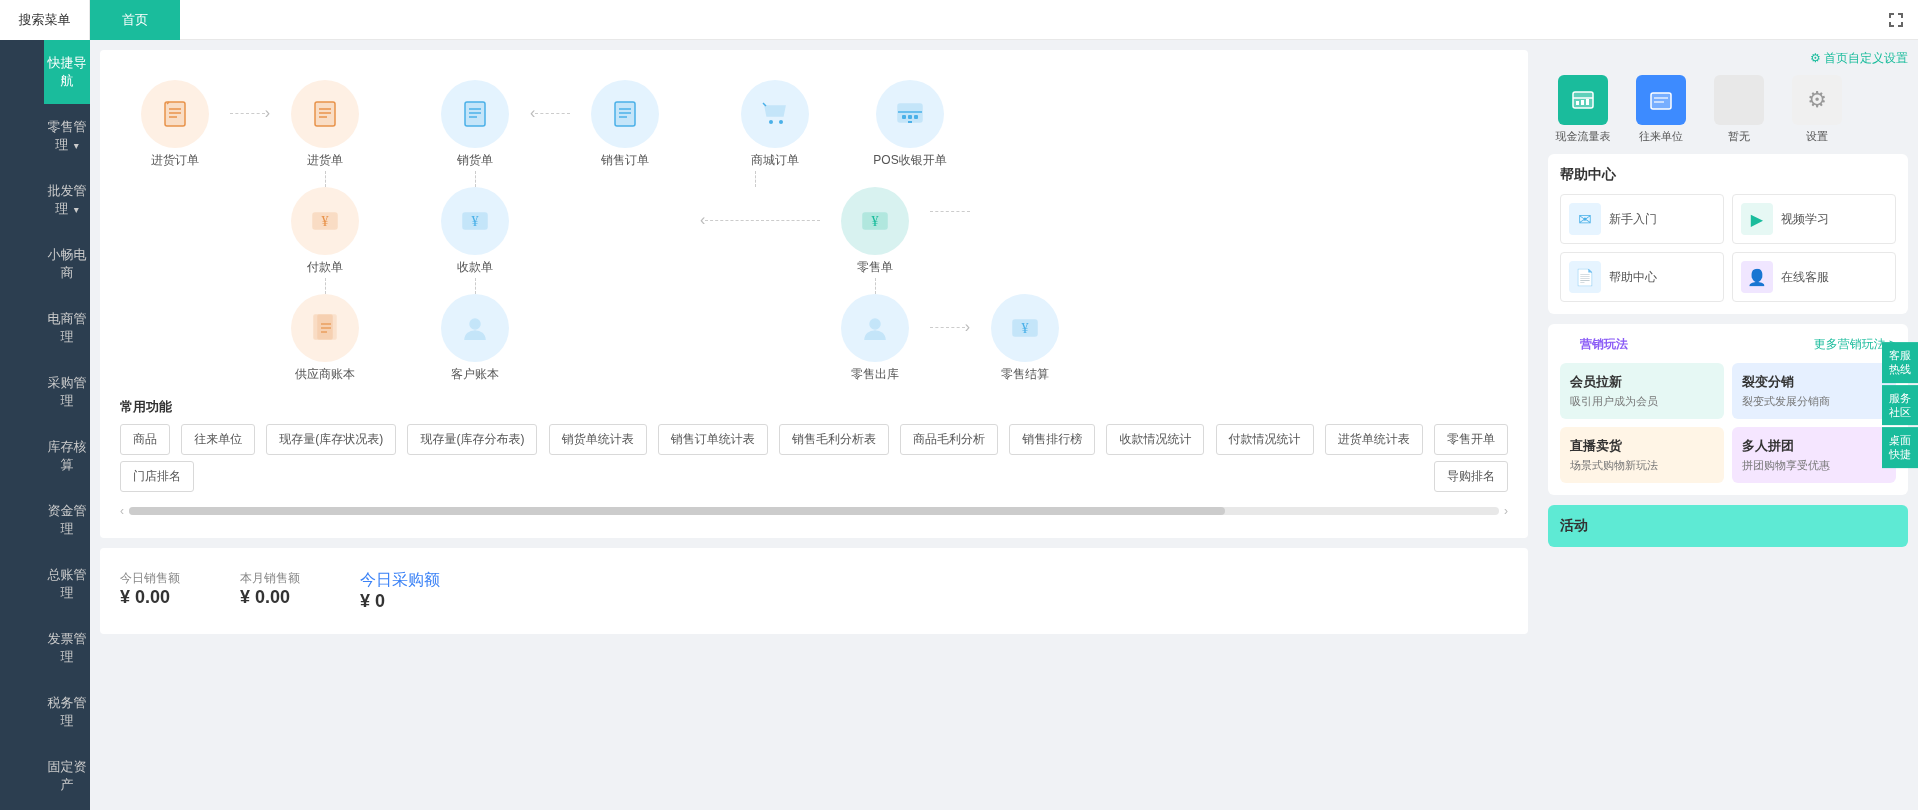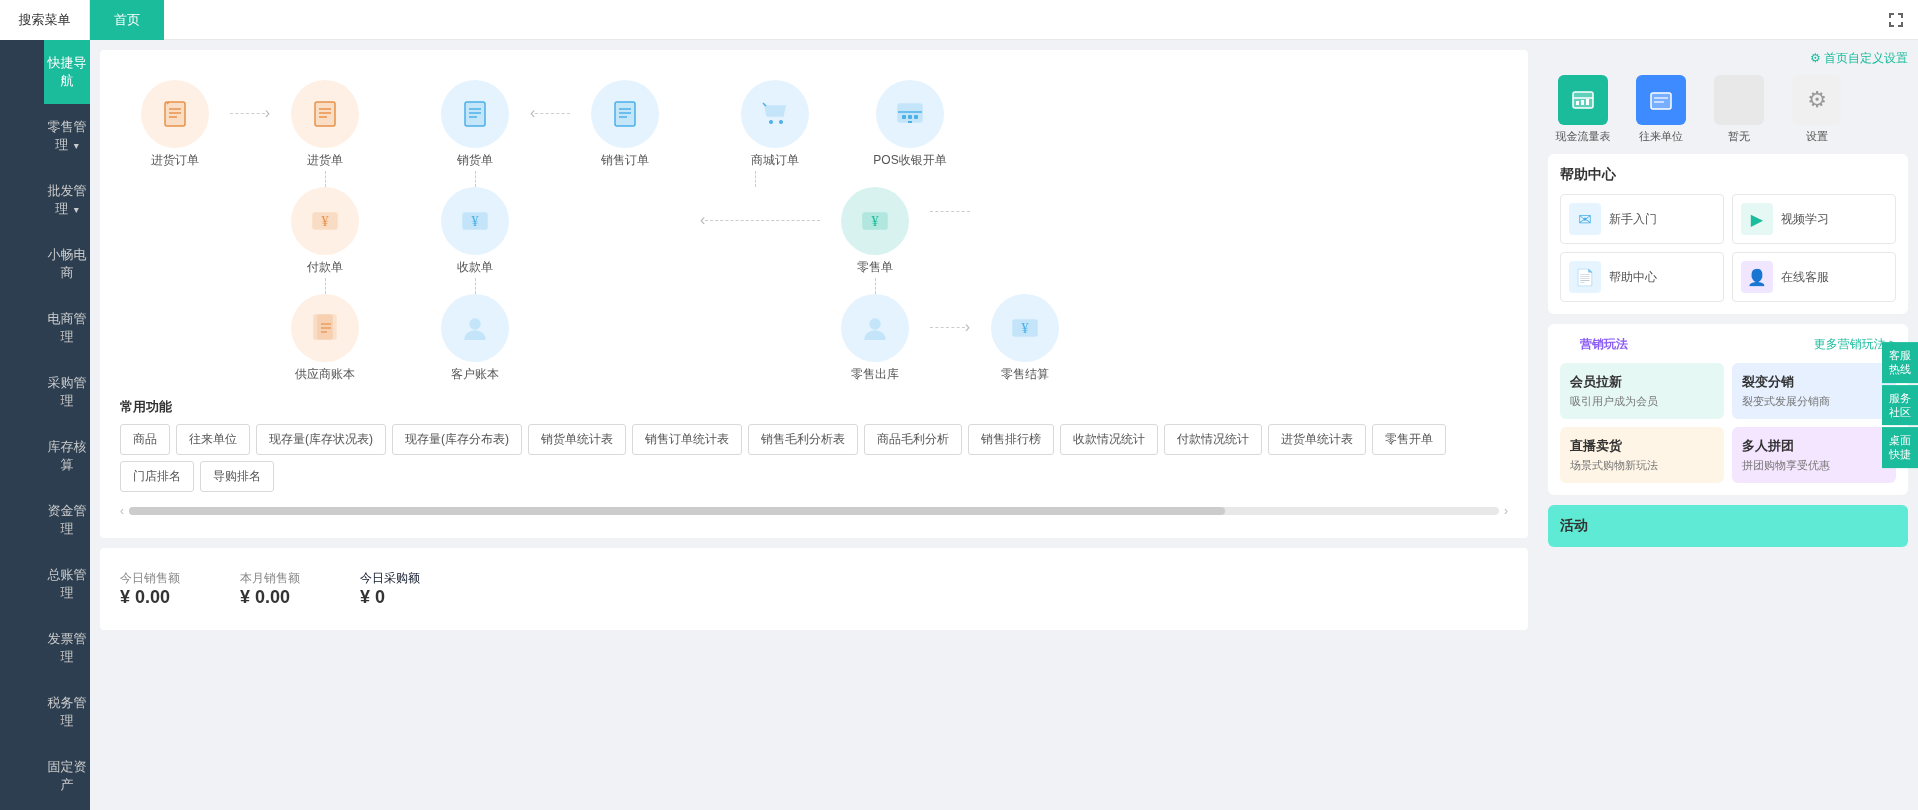--- a/index.html
+++ b/index.html
@@ -1,21 +1,21 @@
 <!DOCTYPE html>
 <html><head>
   <meta charset="utf-8">
   <style>
     * { box-sizing: border-box; margin: 0; padding: 0; }
     body { font-family: 'Microsoft YaHei', sans-serif; font-size: 13px; background: #f0f2f5; display: flex; flex-direction: column; height: 810px; overflow: hidden; }
 
     
     .top-bar { display: flex; align-items: center; height: 40px; background: #fff; border-bottom: 1px solid #e8e8e8; }
     .search-menu { width: 90px; height: 40px; background: #fff; display: flex; align-items: center; justify-content: center; color: #333; font-size: 13px; border-right: 1px solid #e8e8e8; cursor: pointer; }
-    .tab-home { background: #1abc9c; color: #fff; height: 40px; padding: 0 24px; display: flex; align-items: center; font-size: 13px; cursor: pointer; }
+    .tab-home { background: #1abc9c; color: #fff; height: 40px; padding: 0 32px; display: flex; align-items: center; font-size: 13px; cursor: pointer; }
     .top-bar-right { margin-left: auto; padding-right: 10px; display: flex; align-items: center; }
     .fullscreen-btn { width: 24px; height: 24px; display: flex; align-items: center; justify-content: center; cursor: pointer; color: #666; }
 
     
     .main-layout { display: flex; flex: 1; overflow: hidden; }
 
     
     .sidebar { width: 90px; background: #2c3e50; display: flex; flex-direction: column; overflow-y: auto; padding-left: 44px; }
     .sidebar-item { color: #ccc; padding: 14px 0; text-align: center; font-size: 13px; cursor: pointer; position: relative; }
     .sidebar-item.active { background: #1abc9c; color: #fff; }
@@ -27,21 +27,21 @@
 
     
     .main-panel { flex: 1; overflow: auto; padding: 10px; }
 
     
     .quick-nav-card { background: #fff; border-radius: 4px; padding: 20px; margin-bottom: 10px; }
 
     
     .common-functions { margin-top: 15px; }
     .common-title { font-size: 13px; color: #333; margin-bottom: 8px; font-weight: bold; }
-    .btn-grid { display: flex; flex-wrap: wrap; gap: 6px; }
+    .btn-grid { display: flex; flex-wrap: wrap; gap: 6px; justify-content: space-between; }
     .func-btn { border: 1px solid #d9d9d9; background: #fff; padding: 6px 12px; border-radius: 3px; font-size: 12px; color: #555; cursor: pointer; white-space: nowrap; }
 
     
     .right-panel { width: 380px; background: #f0f2f5; overflow-y: auto; padding: 10px; flex-shrink: 0; }
 
     
     .customize-settings { text-align: right; color: #1abc9c; font-size: 12px; cursor: pointer; margin-bottom: 8px; }
 
     
     .quick-icons { display: flex; gap: 8px; margin-bottom: 10px; }
@@ -433,21 +433,21 @@
       <div style="background:#fff;padding:22px 20px;display:flex;gap:60px;border-radius:4px;">
         <div>
           <div style="font-size:12px;color:#888;">今日销售额</div>
           <div style="font-size:18px;font-weight:bold;color:#333;">¥ 0.00</div>
         </div>
         <div>
           <div style="font-size:12px;color:#888;">本月销售额</div>
           <div style="font-size:18px;font-weight:bold;color:#333;">¥ 0.00</div>
         </div>
         <div>
-          <div style="font-size:12px;color:#0f172a;">今日采购额</div>
+          <div style="font-size:16px;color:#3b82f6;">今日采购额</div>
           <div style="font-size:18px;font-weight:bold;color:#333;">¥ 0</div>
         </div>
       </div>
 
     </div>
 
     <div class="right-panel">
 
       <div class="customize-settings">
         <span>⚙</span>

